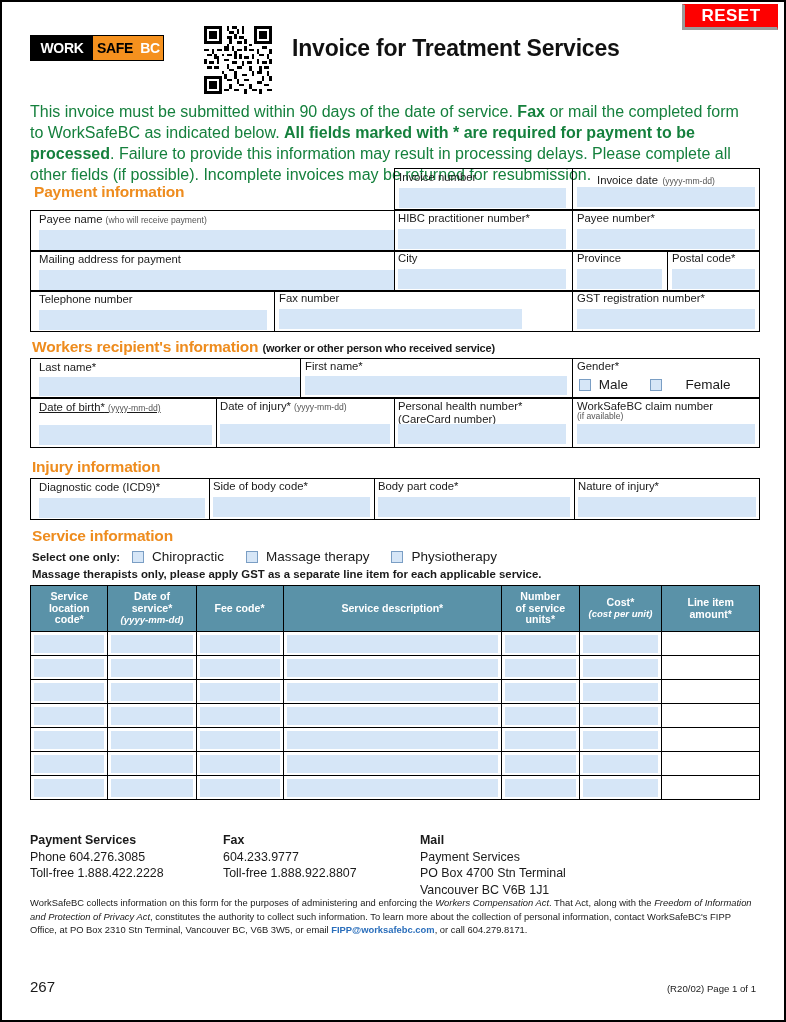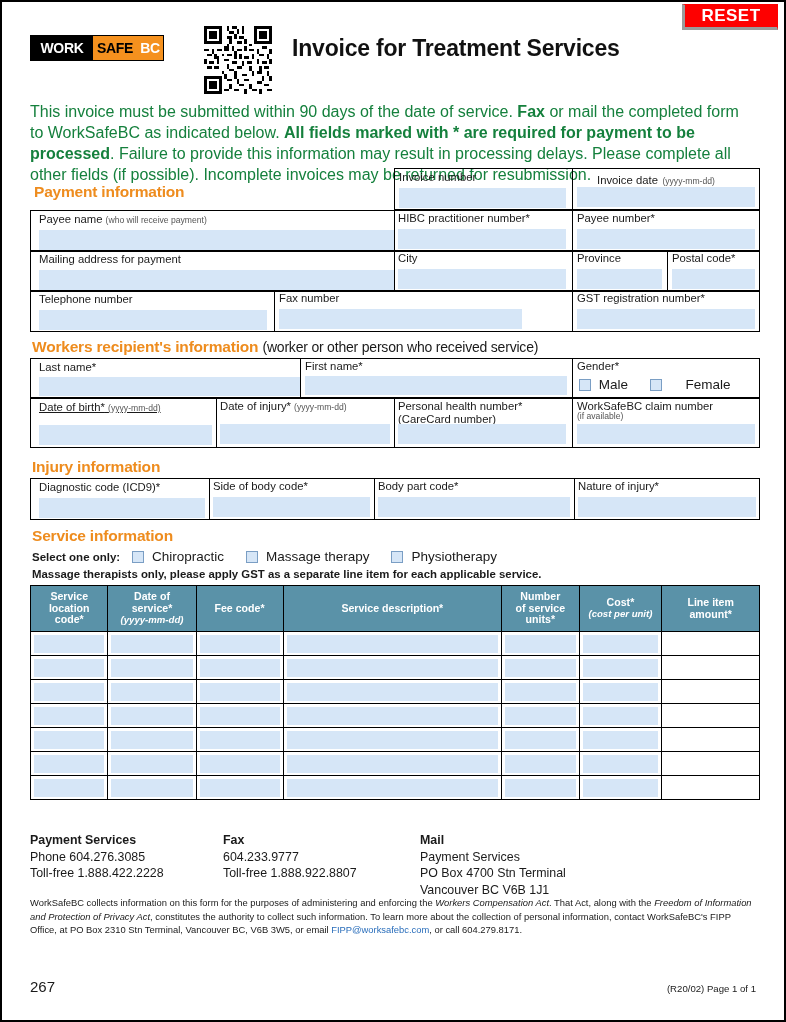--- a/index.html
+++ b/index.html
@@ -70,21 +70,21 @@
     font-size:16px; line-height:1.32; color:#15803d;
   }
   .intro b { font-weight:bold; }
 
   
   .sec-head {
     color:#ee8c1e; font-weight:bold; font-size:15.5px;
     letter-spacing:-0.2px;
   }
   .sec-head .sub {
-    color:#1a1a1a; font-weight:normal; font-size:14px;
+    color:#1a1a1a; font-weight:bold; font-size:11px;
   }
 
   
   .box { position:absolute; border:1px solid #000; }
   .cell-label {
     font-size:11.3px; color:#1a1a1a; line-height:1.15;
     padding:2px 0 0 4px; white-space:nowrap;
   }
   .cell-label .hint {
     font-size:8.6px; color:#555; font-weight:normal;
@@ -141,21 +141,21 @@
   .contact .c2 { left:193px; }
   .contact .c3 { left:390px; }
   .contact .ch { font-weight:bold; display:block; }
 
   
   .legal {
     position:absolute; left:28px; top:894px; width:724px;
     font-size:9.4px; line-height:1.45; color:#1a1a1a;
   }
   .legal i { font-style:italic; }
-  .legal .mail { color:#2a6ebb; }
+  .legal .mail { color:#2a6ebb;font-weight:bold; }
 
   
   .pg-num { position:absolute; left:28px; top:976px; font-size:15px; color:#1a1a1a; }
   .pg-rev { position:absolute; right:28px; top:981px; font-size:9.6px; color:#1a1a1a; }
 </style>
 </head>
 <body>
 
 <div class="page">
 

